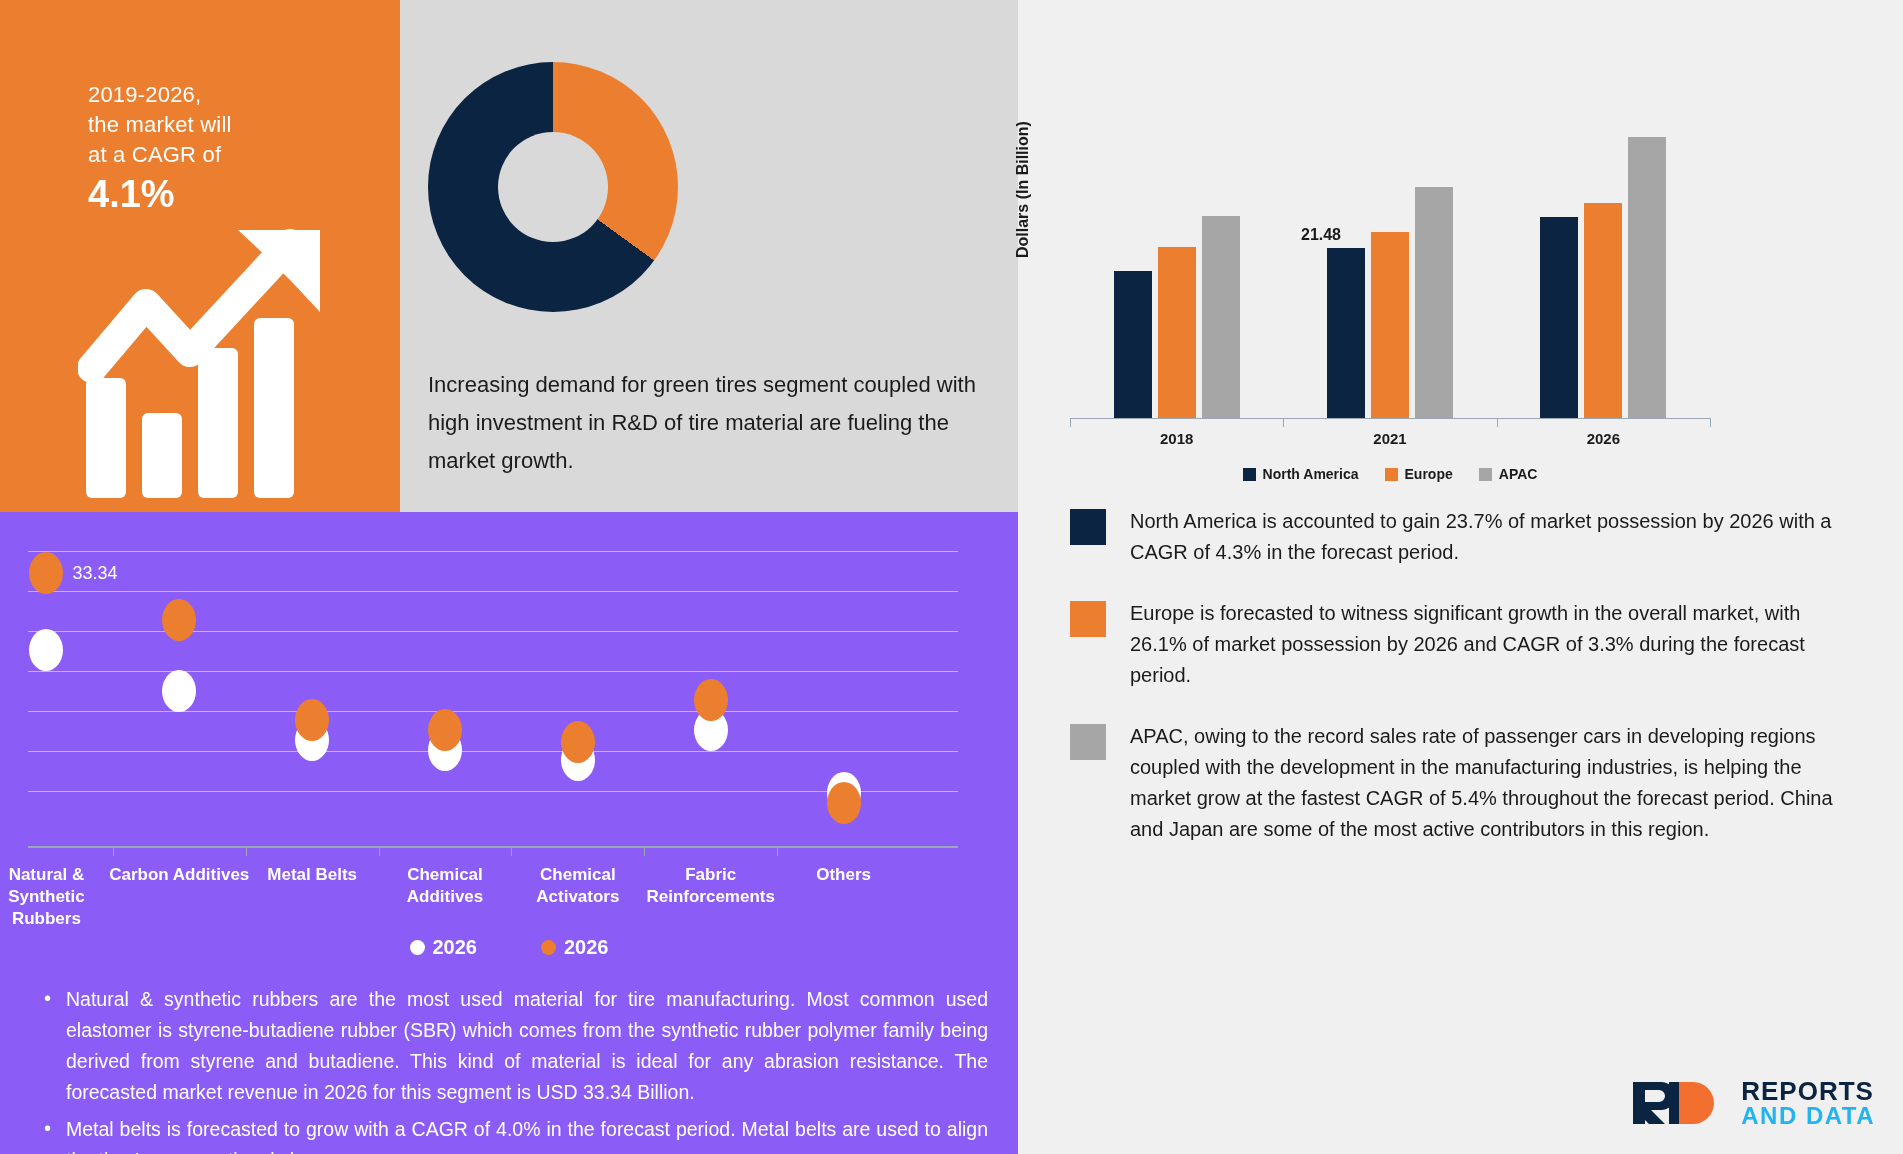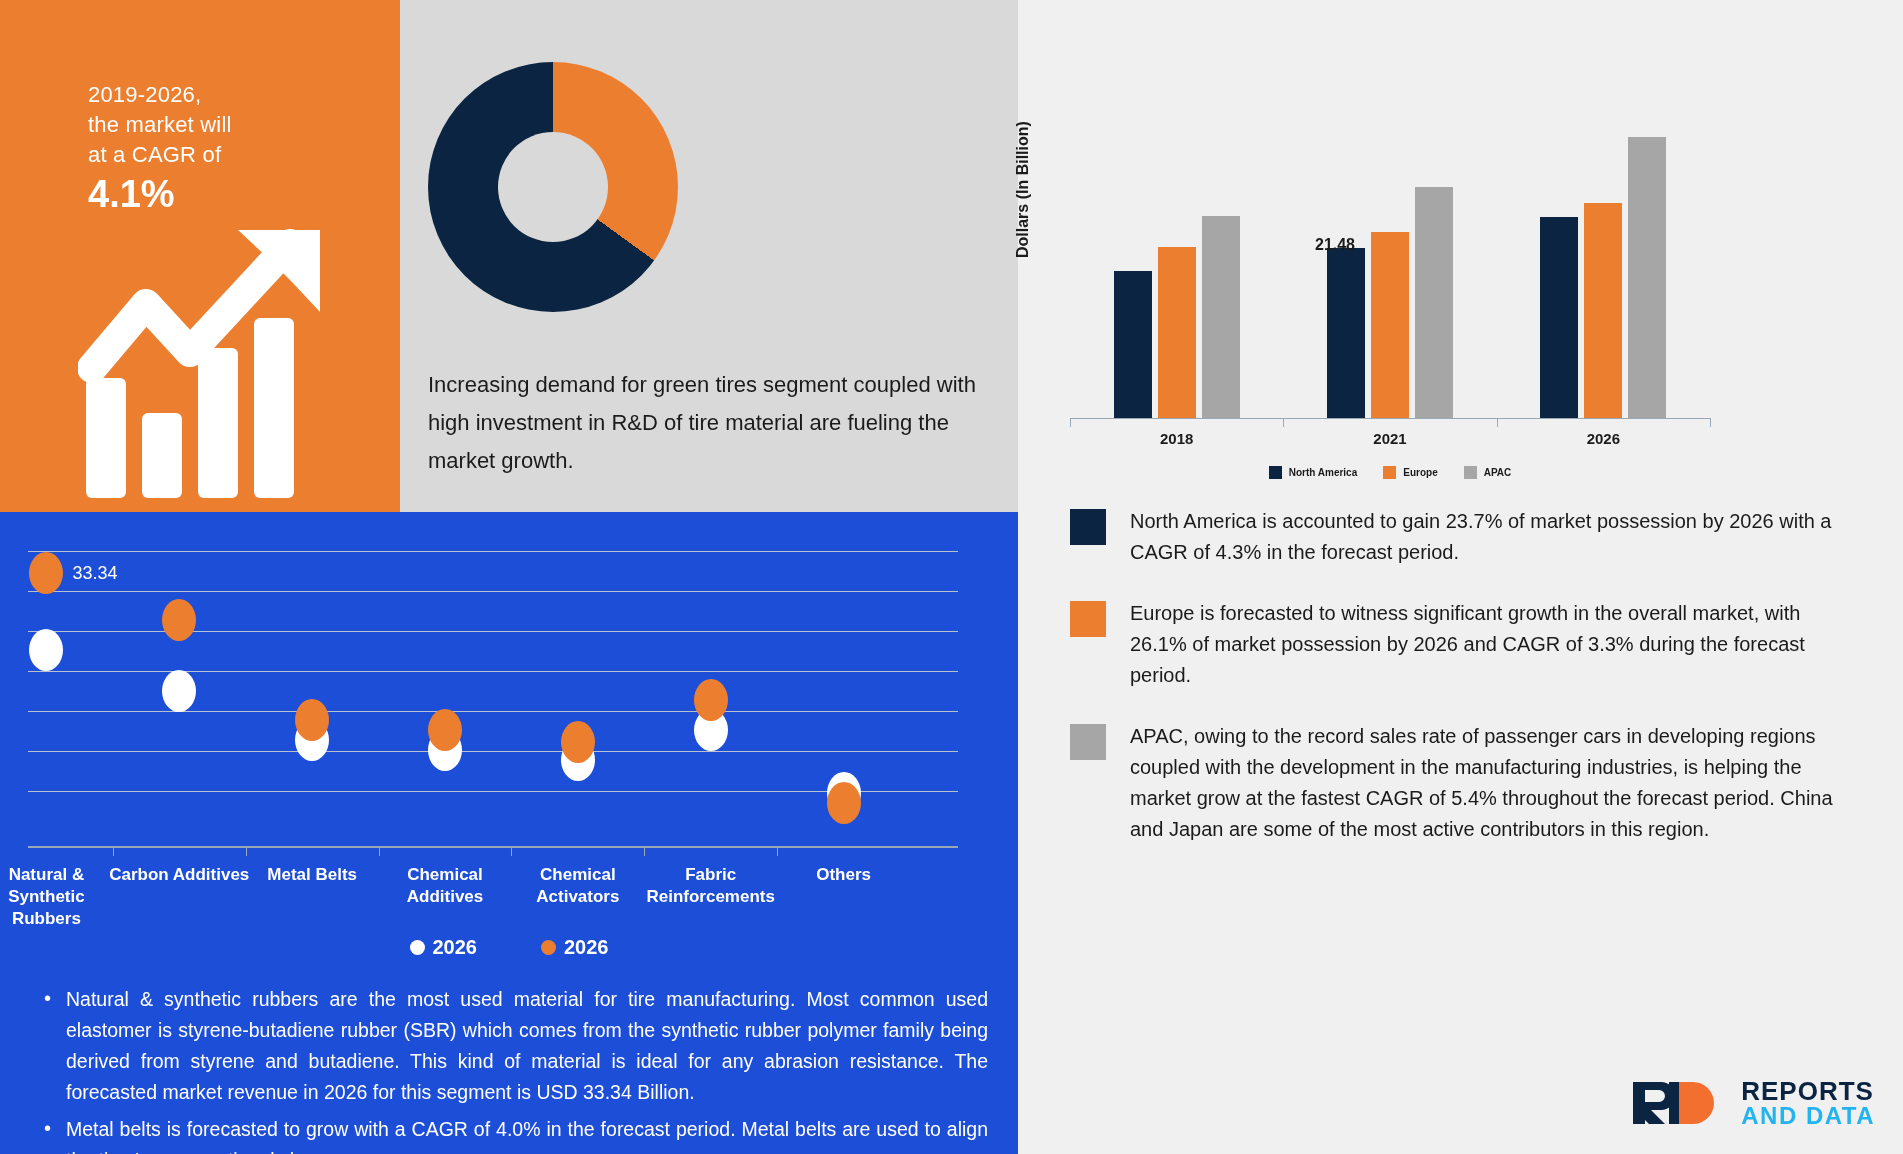--- a/index.html
+++ b/index.html
@@ -36,21 +36,21 @@
 
   .headline { position:absolute; left:300px; top:38px; width:300px; }
   .headline .pct { color:#ec7f2f; font-size:31px; line-height:42px; }
   .headline .rest { color:#1b1b1b; font-size:31px; line-height:44px; }
 
   .gray-para { position:absolute; left:28px; top:366px; width:560px;
                font-size:22px; line-height:38px; color:#1b1b1b; }
 
   .panel-navy {
     position:absolute; left:0; top:512px; width:1018px; height:642px;
-    background:#1d4ed8;
+    background:#8b5cf6;
   }
 
   
   .dotplot { position:absolute; left:28px; top:24px; width:930px; height:290px; }
   .gridline { position:absolute; left:0; width:930px; height:1px; background:#b9c2cc; }
   .dot { position:absolute; width:34px; height:42px; border-radius:50%; transform:translate(-50%,-50%); }
   .dot.c2017 { background:#ffffff; }
   .dot.c2026 { background:#ec7f2f; }
   .dot-label { position:absolute; color:#fff; font-size:18px; transform:translate(0,-50%); white-space:nowrap; }
 
@@ -79,21 +79,21 @@
   .plot { position:absolute; left:52px; top:0; width:640px; height:300px; }
   .bar { position:absolute; bottom:0; }
   .bar.na { background:#0b2441; }
   .bar.eu { background:#ec7f2f; }
   .bar.ap { background:#a6a6a6; }
   .bar-dl { position:absolute; font-size:16px; font-weight:bold; color:#1b1b1b; transform:translateX(-50%); white-space:nowrap; }
   .baxis { position:absolute; left:52px; top:300px; width:640px; height:1px; background:#9aa7b5; }
   .btick { position:absolute; top:300px; width:1px; height:9px; background:#9aa7b5; }
   .bcat { position:absolute; top:312px; font-size:15px; font-weight:bold; color:#1b1b1b; transform:translateX(-50%); }
   .blegend { position:absolute; left:52px; top:348px; width:640px; display:flex; justify-content:center; gap:26px; }
-  .bl-item { display:flex; align-items:center; gap:7px; font-size:10px; font-weight:bold; color:#1b1b1b; }
+  .bl-item { display:flex; align-items:center; gap:7px; font-size:14px; font-weight:bold; color:#1b1b1b; }
   .bl-swatch { width:13px; height:13px; display:inline-block; }
 
   .region-list { position:absolute; left:52px; top:506px; width:790px; }
   .region-row { display:flex; gap:24px; margin-bottom:30px; }
   .region-swatch { width:36px; height:36px; flex:0 0 36px; margin-top:3px; }
   .region-text { font-size:20px; line-height:31px; color:#1b1b1b; }
 
   .logo { position:absolute; right:28px; bottom:26px; display:flex; align-items:center; gap:14px; }
   .logo-mark { display:flex; }
   .logo-words { line-height:1; }
@@ -212,21 +212,21 @@
 
   <div class="right-col">
 
     <div class="barchart">
       <div class="ylabel">Dollars (In Billion)</div>
       <div class="plot" id="bars">
           <div class="bar na" style="left: 43.6667px; width: 38px; height: 146.842px;"></div>
           <div class="bar eu" style="left: 87.6667px; width: 38px; height: 170.526px;"></div>
           <div class="bar ap" style="left: 131.667px; width: 38px; height: 202.105px;"></div>
           <div class="bar na" style="left: 257px; width: 38px; height: 169.579px;"></div>
-          <div class="bar-dl" style="left: 265px; top: 108.421px; margin-top: 10px;">21.48</div>
+          <div class="bar-dl" style="left: 251px; top: 108.421px;">21.48</div>
           <div class="bar eu" style="left: 301px; width: 38px; height: 185.526px;"></div>
           <div class="bar ap" style="left: 345px; width: 38px; height: 230.526px;"></div>
           <div class="bar na" style="left: 470.333px; width: 38px; height: 200.526px;"></div>
           <div class="bar eu" style="left: 514.333px; width: 38px; height: 214.737px;"></div>
           <div class="bar ap" style="left: 558.333px; width: 38px; height: 281.053px;"></div>
         </div>
       <div class="baxis"></div>
       <div id="bcats">
           <div class="bcat" style="left: 158.667px;">2018</div>
           <div class="bcat" style="left: 372px;">2021</div>

